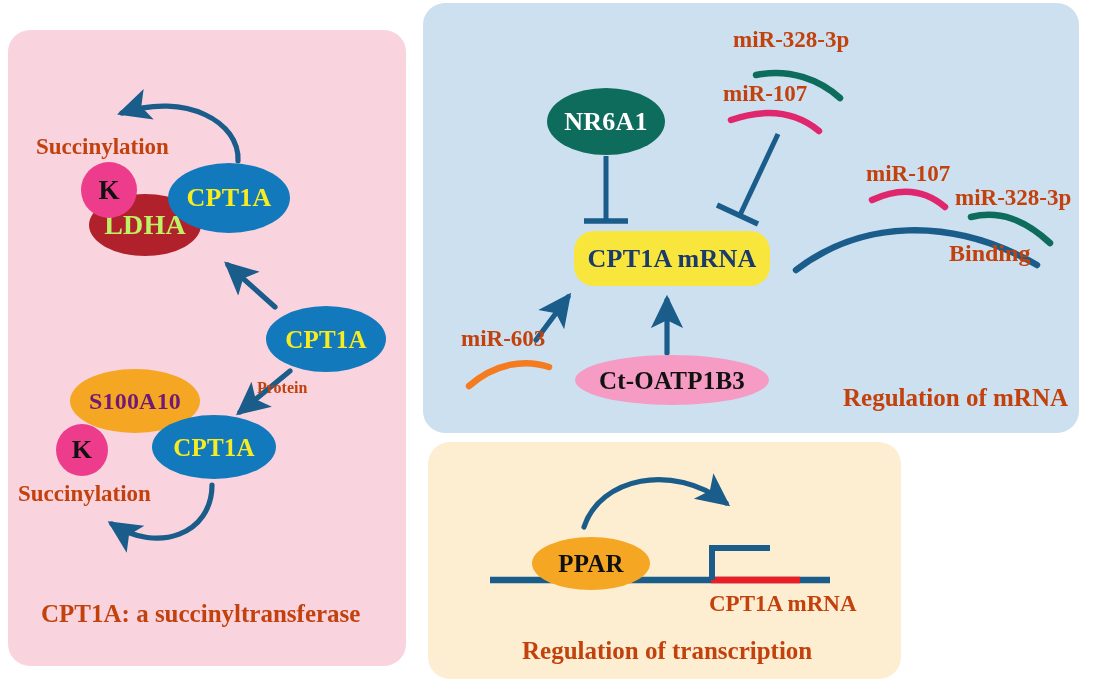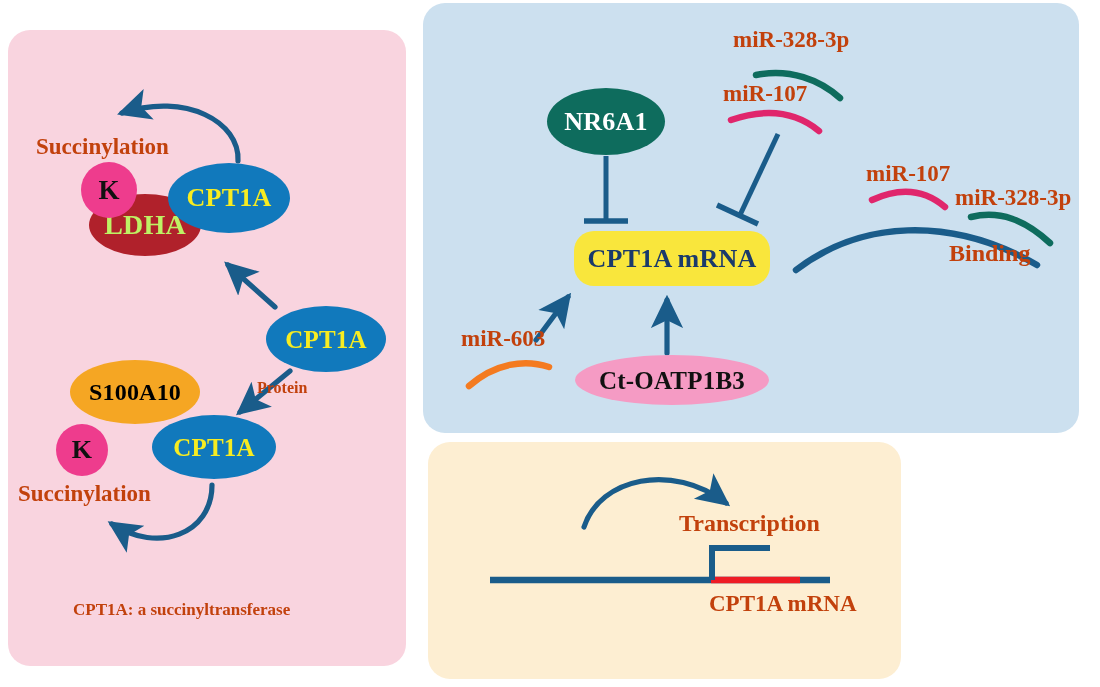--- a/index.html
+++ b/index.html
@@ -76,35 +76,35 @@
   }
   #node-cpt1a-top {
     left: 168px; top: 163px; width: 122px; height: 70px;
     background: #1179BC; color: #F7EC21; font-size: 26px;
   }
   #node-cpt1a-protein {
     left: 266px; top: 306px; width: 120px; height: 66px;
     background: #1179BC; color: #F7EC21; font-size: 25px;
   }
   #node-s100a10 {
-    left: 70px; top: 360px; width: 130px; height: 64px;
-    background: #F5A623; color: #000000; font-size: 24px;
+    left: 70px; top: 369px; width: 130px; height: 64px;
+    background: #F5A623; color: #701a75; font-size: 24px;
   }
   #node-k-bottom {
     left: 56px; top: 424px; width: 52px; height: 52px;
     background: #EE3C8D; color: #111111; font-size: 26px;
   }
   #node-cpt1a-bottom {
     left: 152px; top: 415px; width: 124px; height: 64px;
     background: #1179BC; color: #F7EC21; font-size: 25px;
   }
   #label-succinylation-top { left: 36px; top: 135px; font-size: 23px; }
   #label-succinylation-bottom { left: 18px; top: 482px; font-size: 23px; }
   #label-protein { left: 257px; top: 380px; font-size: 16px; }
-  #label-panel-succ { left: 41px; top: 601px; font-size: 17px; margin-left: 32px; }
+  #label-panel-succ { left: 41px; top: 601px; font-size: 25px; }
 
   
   #node-nr6a1 {
     left: 547px; top: 88px; width: 118px; height: 67px;
     background: #0E6C5D; color: #FFFFFF; font-size: 26px;
   }
   #node-cpt1a-mrna {
     left: 574px; top: 231px; width: 196px; height: 55px;
     background: #F9E63C; color: #1A3A6B; font-size: 26px;
     border-radius: 20px;
@@ -217,20 +217,22 @@
   <div class="lbl" id="label-mir107-top">miR-107</div>
 
   <div class="lbl" id="label-mir107-right">miR-107</div>
 
   <div class="lbl" id="label-mir328-right">miR-328-3p</div>
 
   <div class="lbl" id="label-binding">Binding</div>
 
   <div class="lbl" id="label-mir603">miR-603</div>
 
-
-
-  <div class="lbl" id="label-transcription">Transcription</div>
+  <div class="lbl" id="label-panel-mrna">Regulation of mRNA</div>
+
+  <div class="node ellipse" id="node-ppar">PPAR</div>
+
 
   <div class="lbl" id="label-cpt1a-gene">CPT1A mRNA</div>
 
+  <div class="lbl" id="label-panel-transcription">Regulation of transcription</div>
 
 </div>
 
 </body></html>

